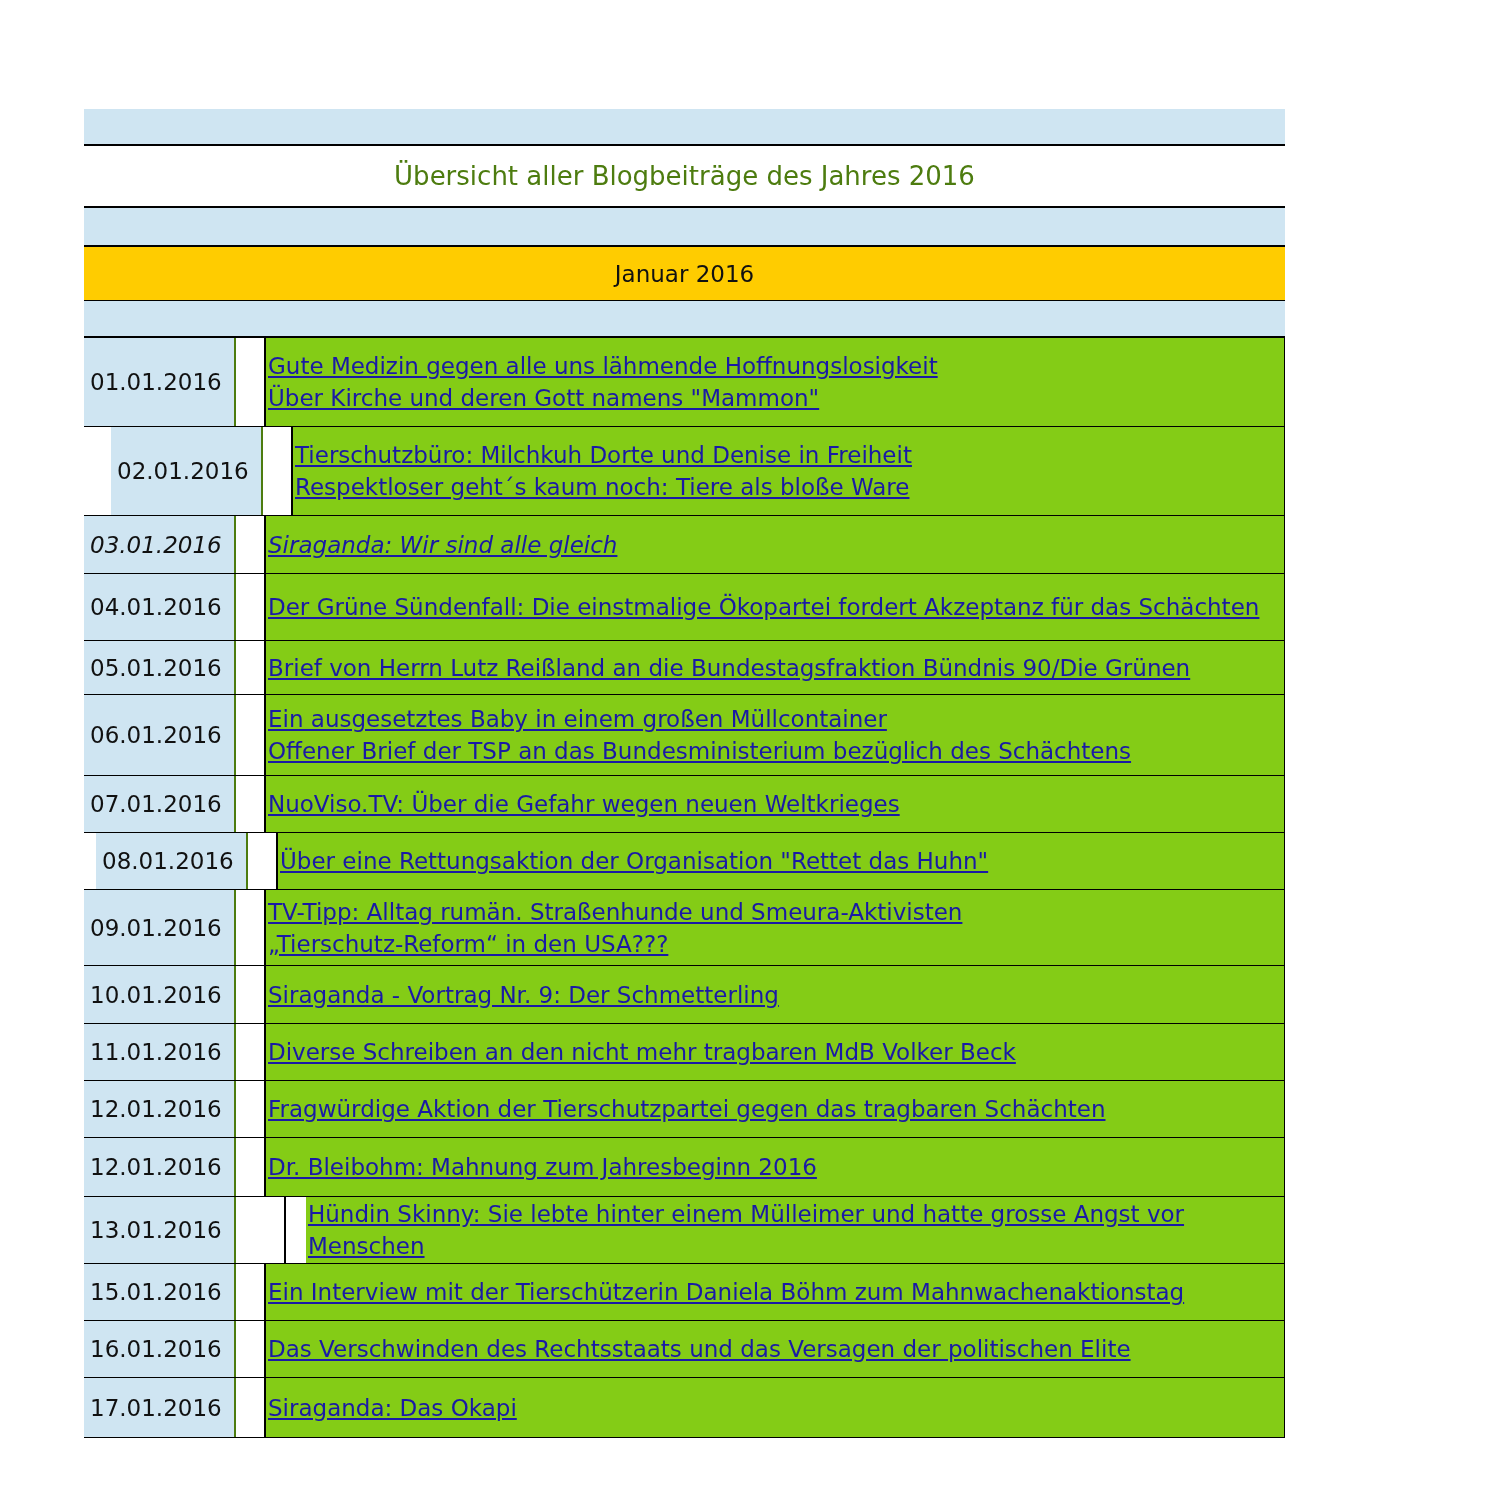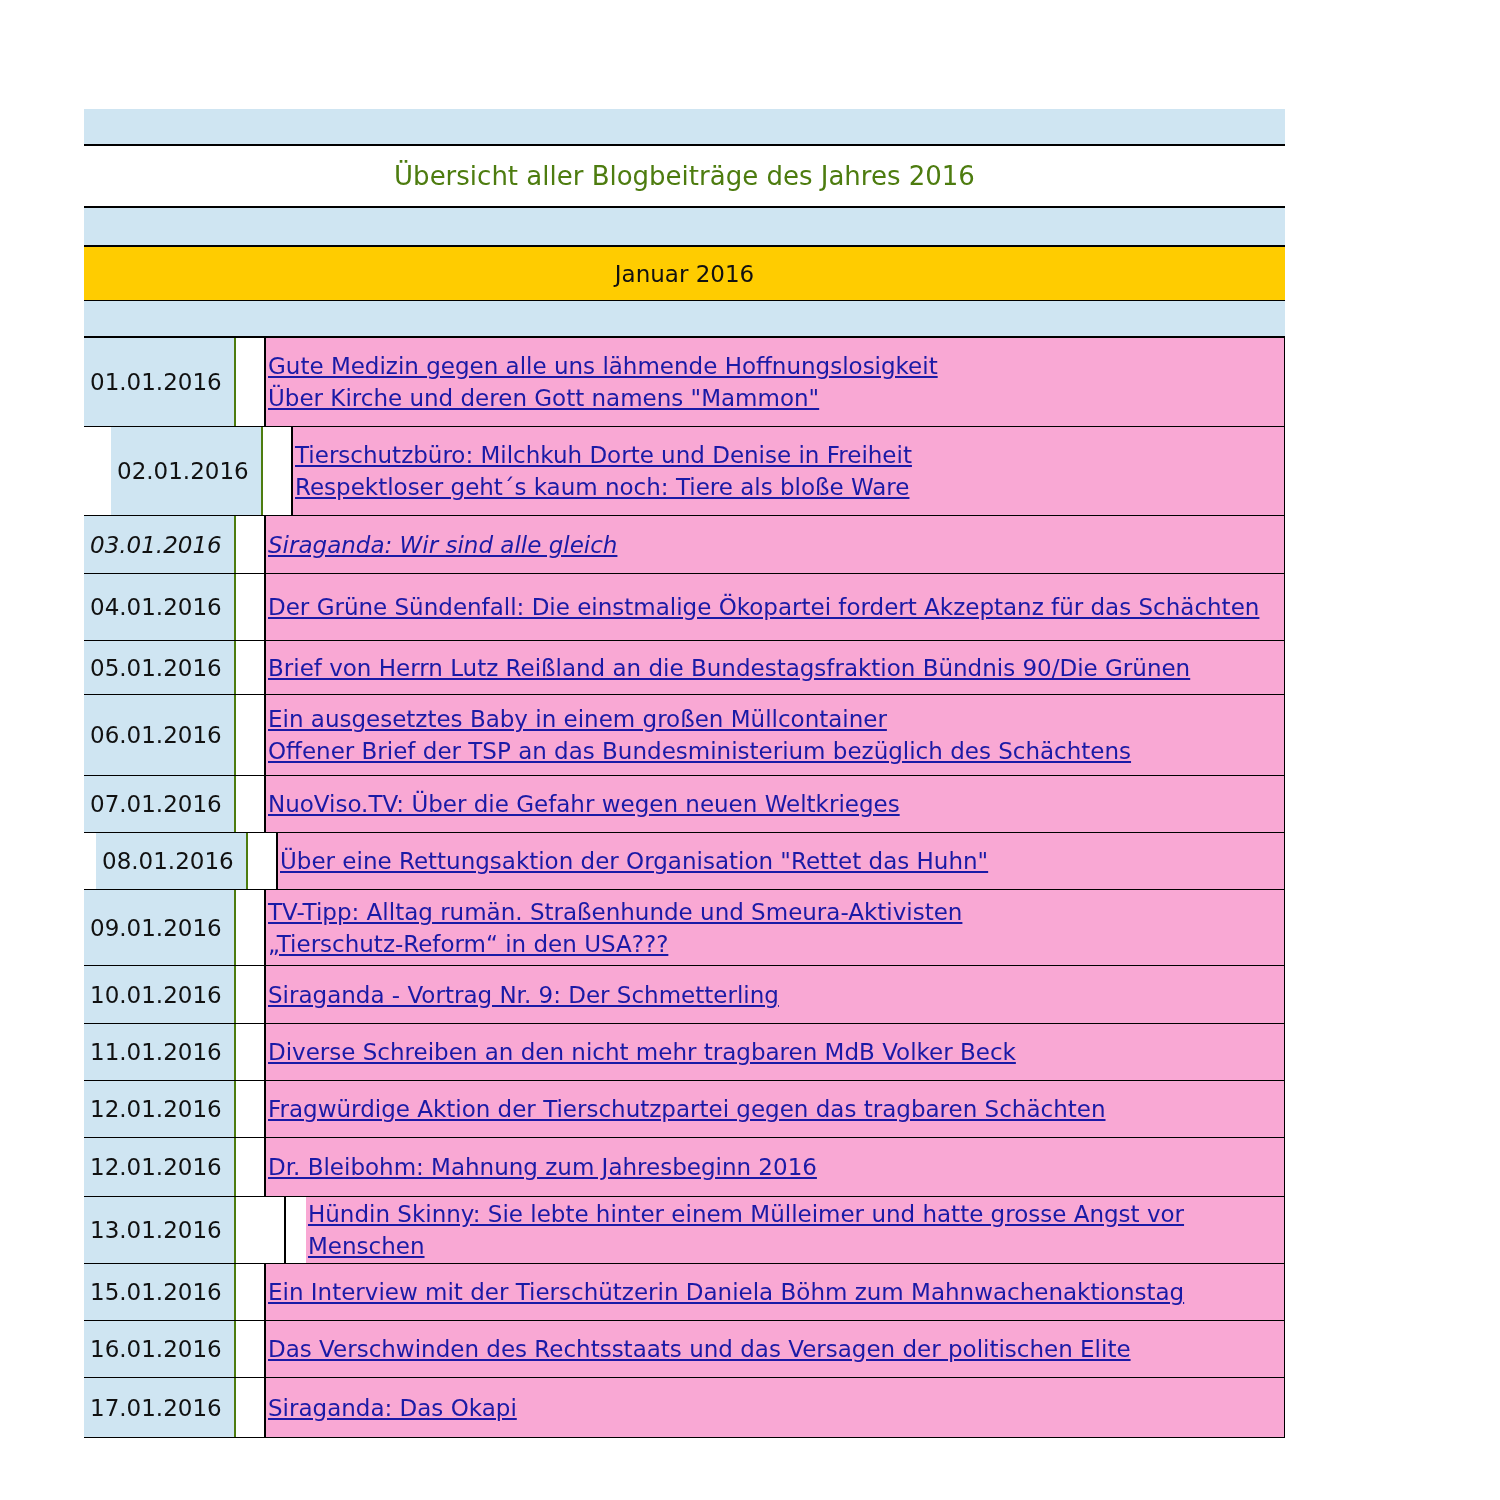--- a/index.html
+++ b/index.html
@@ -7,21 +7,21 @@
   .sheet{position:absolute;left:84px;top:109px;width:1201px;}
   .band{background:#cfe5f2;}
   .b1{height:35px;border-bottom:2px solid #000;}
   .title{height:60px;background:#fff;border-bottom:2px solid #000;display:flex;align-items:center;justify-content:center;font-size:26px;color:#4d7c0f;}
   .b2{height:37px;border-bottom:2px solid #000;}
   .month{height:53px;background:#ffcc00;border-bottom:1px solid #000;display:flex;align-items:center;justify-content:center;font-size:23px;color:#111;}
   .b3{height:35px;border-bottom:2px solid #000;}
   .row{display:flex;border-bottom:1px solid #000;}
   .date{width:152px;background:#cfe5f2;border-right:2px solid #4d7c0f;display:flex;align-items:center;padding-left:6px;box-sizing:border-box;font-size:23px;color:#111;}
   .gap{width:28px;background:#fff;border-right:2px solid #000;}
-  .titles{flex:1;background:#f9a8d4;display:flex;flex-direction:column;justify-content:center;padding-left:2px;border-right:1px solid #000;}
+  .titles{flex:1;background:#84cc16;display:flex;flex-direction:column;justify-content:center;padding-left:2px;border-right:1px solid #000;}
   .titles a{color:#1a1aa6;text-decoration:underline;font-size:23px;line-height:32px;cursor:pointer;}
 </style>
 </head>
 <body>
 
 <div class="sheet">
   <div class="band b1"></div>
   <div class="title">Übersicht aller Blogbeiträge des Jahres 2016</div>
   <div class="band b2"></div>
   <div class="month">Januar 2016</div>

